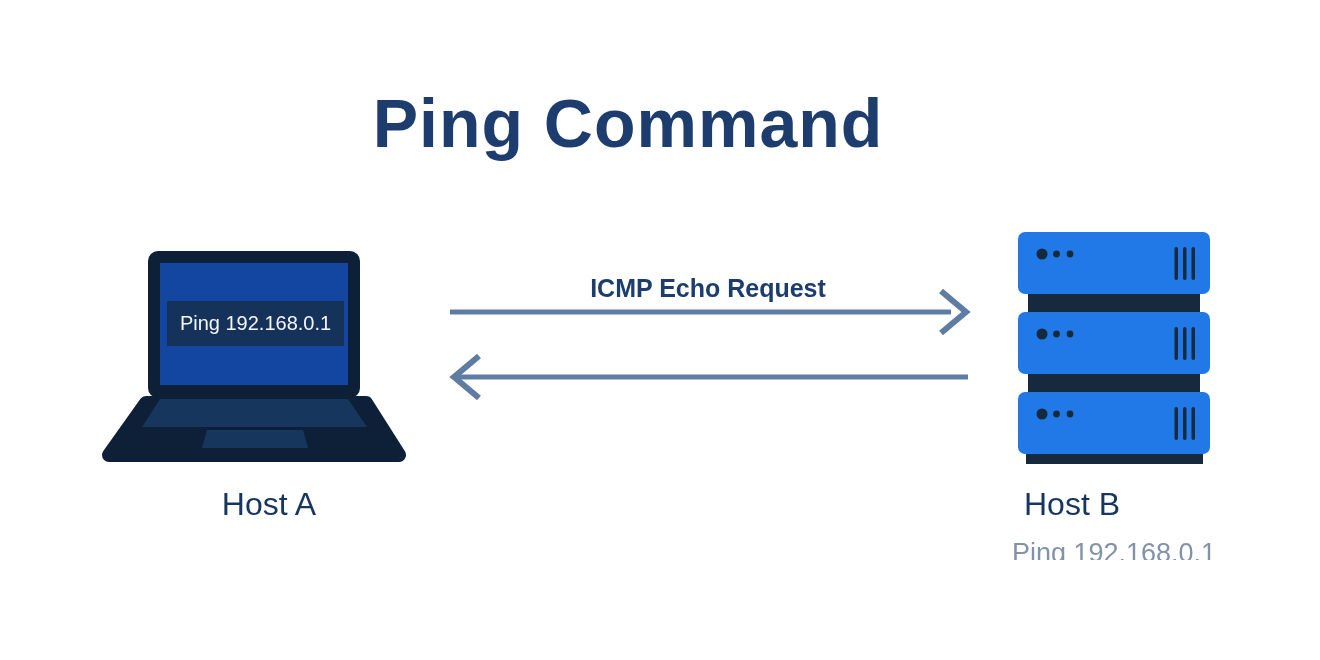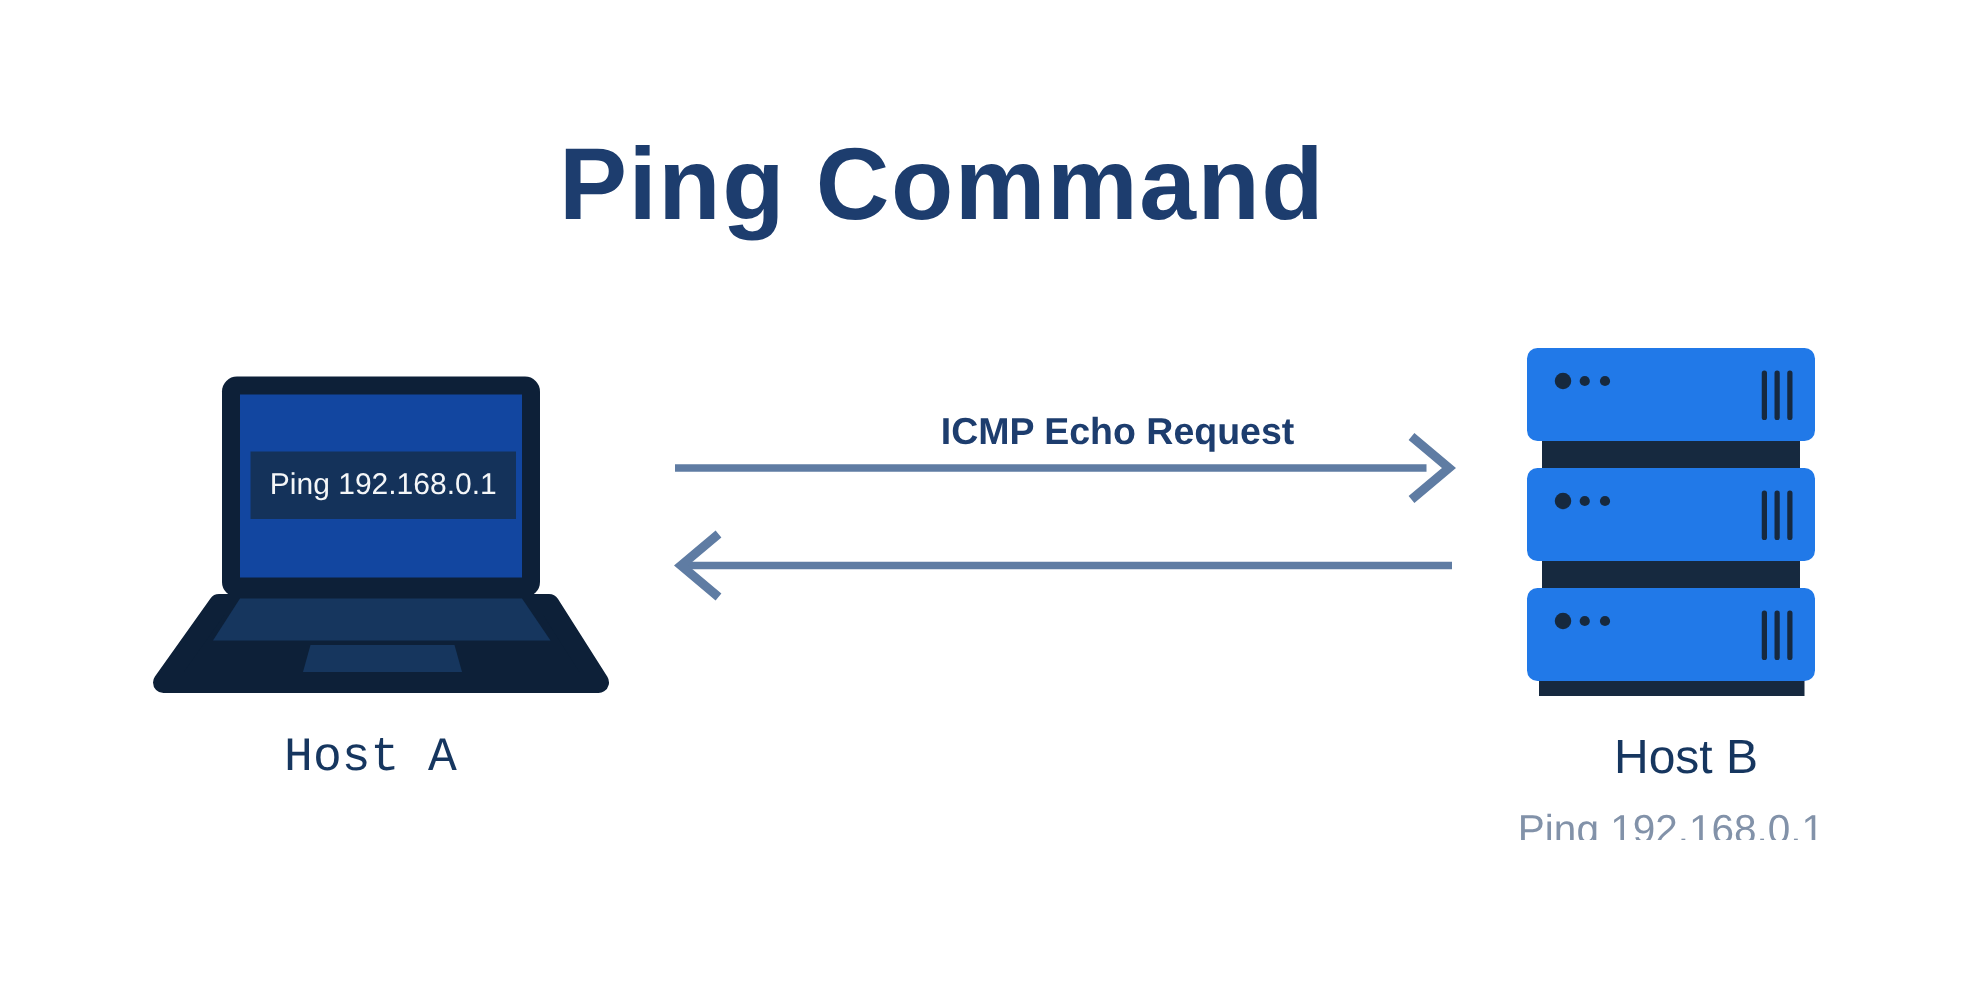--- a/index.html
+++ b/index.html
@@ -50,32 +50,32 @@
     white-space:nowrap;
   }
   .arrow-label{
     position:absolute;
     transform:translateX(-50%);
     font-size:25px;
     font-weight:700;
     color:var(--title-navy);
     white-space:nowrap;
   }
-  .arrow-label.request{left:708px;top:274px;margin-left:37px;}
+  .arrow-label.request{left:708px;top:274px;}
   .arrow-label.reply{left:708px;top:340px;}
   .host-label{
     position:absolute;
     transform:translateX(-50%);
     font-size:32px;
     font-weight:400;
     color:var(--label-navy);
     white-space:nowrap;
   }
-  .host-label.host-a{left:247px;top:486px;font-family:Liberation Mono, monospace;}
-  .host-label.host-b{left:1124px;top:486px;}
+  .host-label.host-a{left:269px;top:486px;}
+  .host-label.host-b{left:1072px;top:486px;}
   .sub-label{
     position:absolute;
     left:1114px;top:538px;
     transform:translateX(-50%);
     font-size:27px;
     font-weight:400;
     color:var(--muted-blue-gray);
     white-space:nowrap;
   }
 

